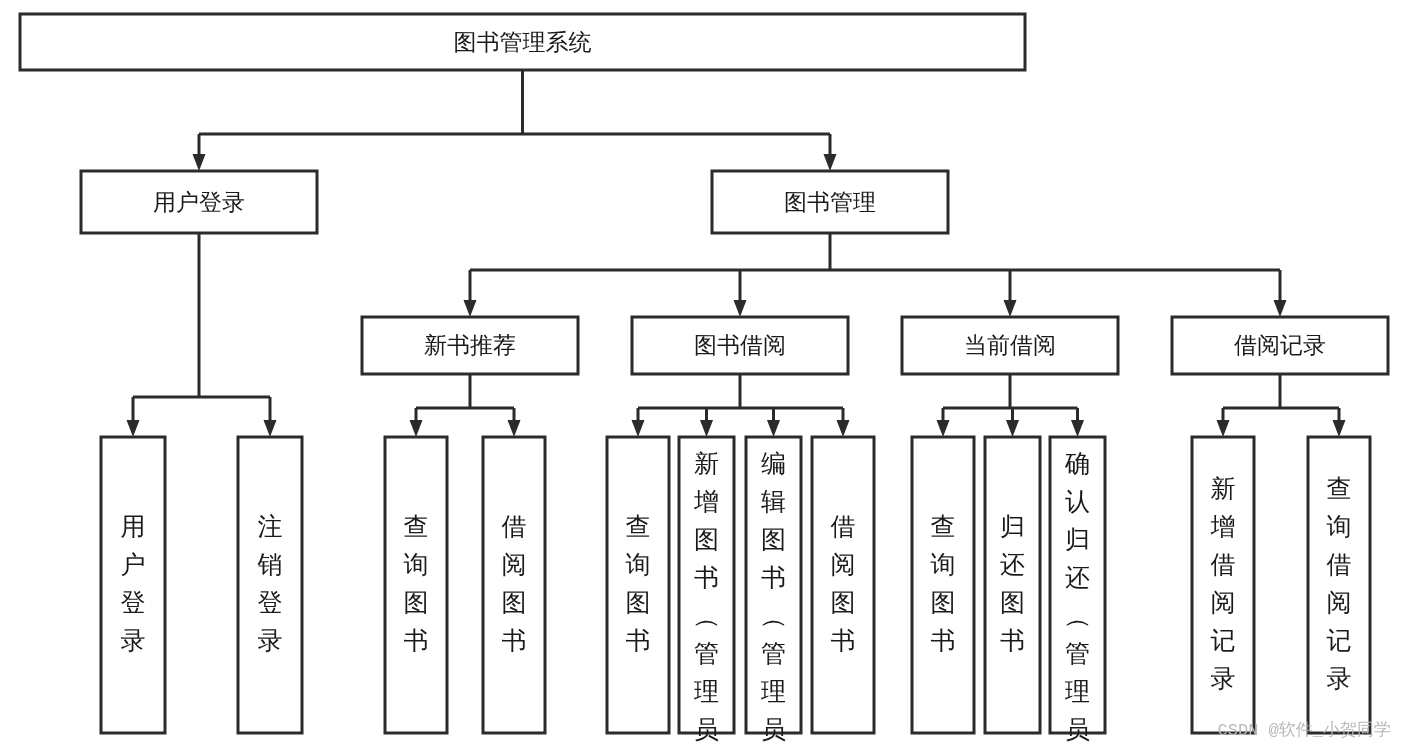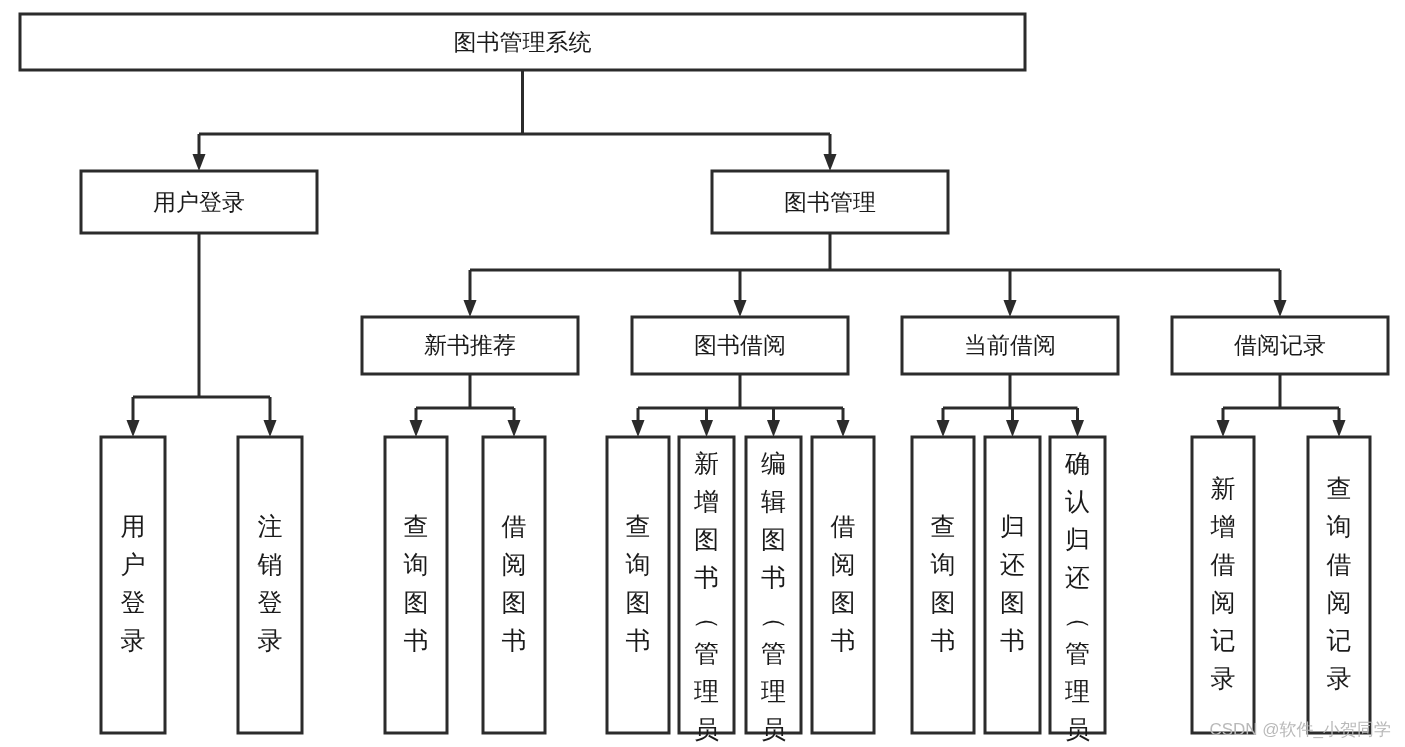--- a/index.html
+++ b/index.html
@@ -48,21 +48,21 @@
   .arrow-head {
     fill: #2b2b2b;
     stroke: none;
   }
   .watermark {
     position: absolute;
     right: 14px;
     bottom: 6px;
     color: #b9b9b9;
     font-size: 17px;
-    font-family: Liberation Sans, sans-serif;
+    font-family: Liberation Mono, monospace;
     white-space: nowrap;
     user-select: none;
   }
 </style>
 </head>
 <body>
 
 <div id="diagram-root">
   <svg class="tree-canvas" id="tree-canvas" viewBox="0 0 1405 747" xmlns="http://www.w3.org/2000/svg">
       <g>

